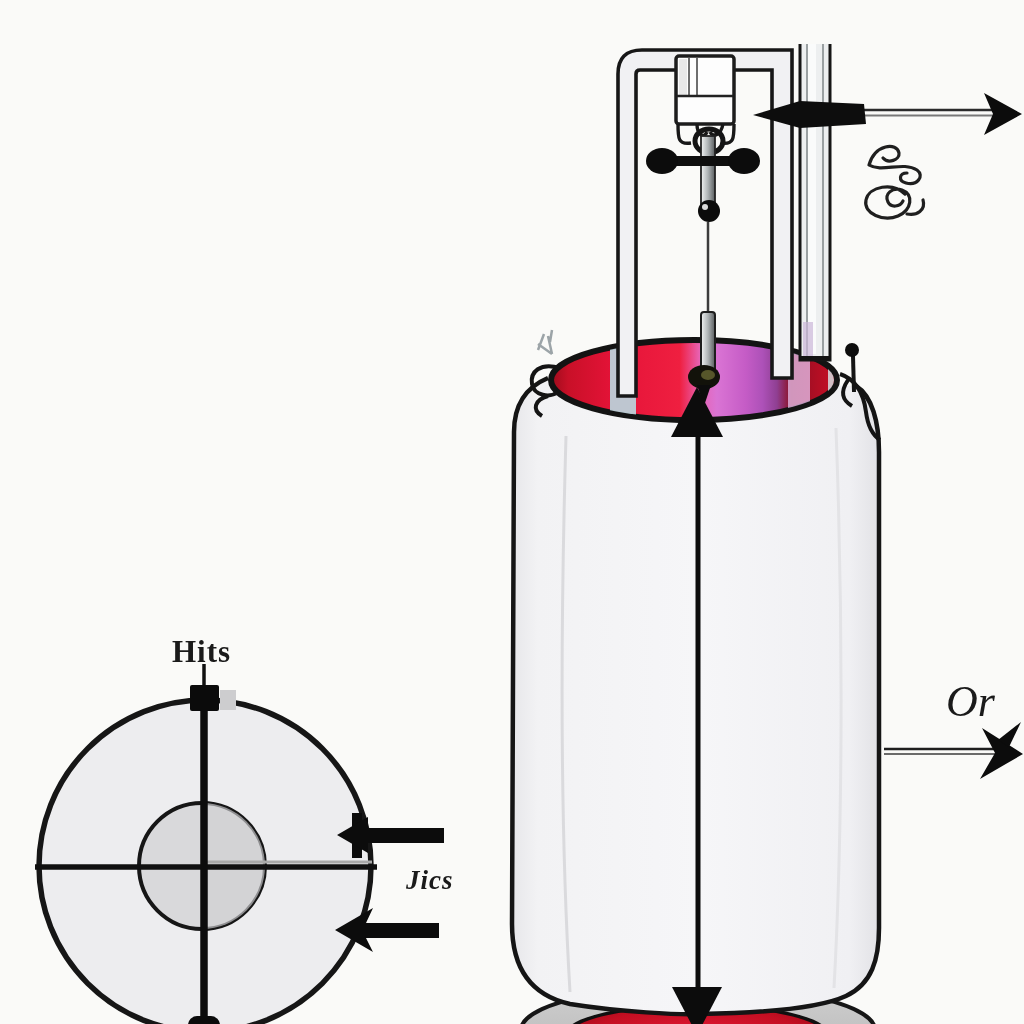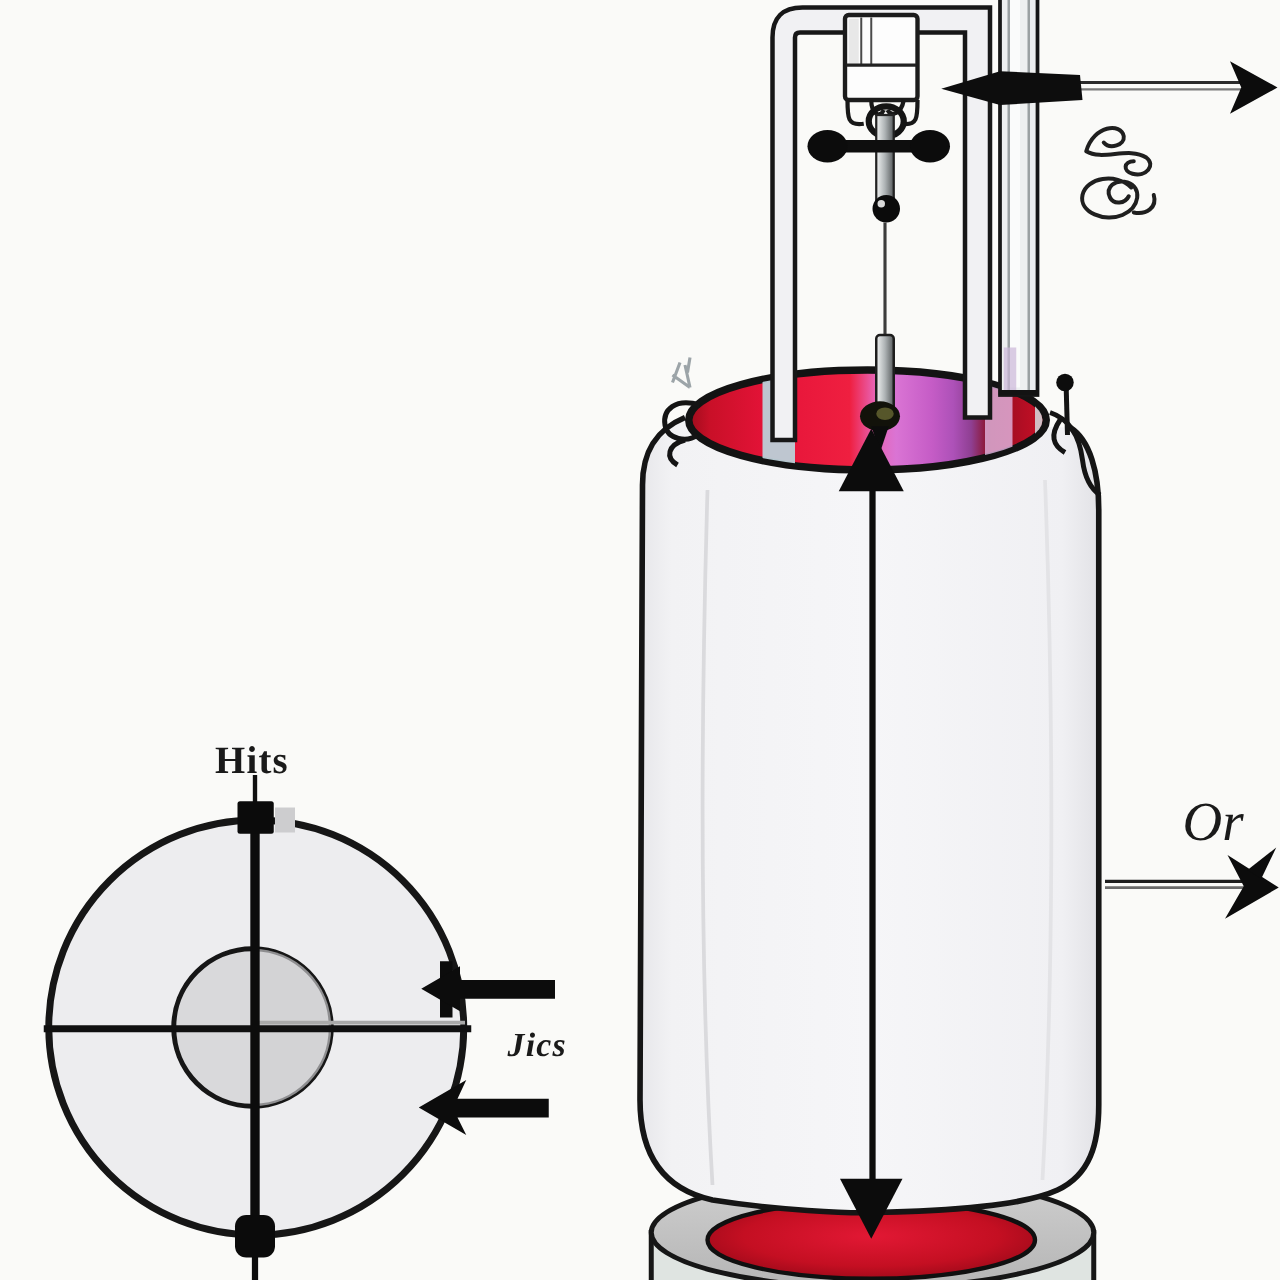--- a/index.html
+++ b/index.html
@@ -1,21 +1,21 @@
 <!DOCTYPE html>
 <html><head>
 <meta charset="utf-8">
 <style>
   html,body{margin:0;padding:0;}
   body{
     width:1024px;height:1024px;overflow:hidden;
     background:#fafaf8;
     font-family:"Liberation Serif", serif;
   }
-  .stage{position:relative;width:1024px;height:744px;}
+  .stage{position:relative;width:1024px;height:744px;margin-top:44px;}
   svg{display:block;}
   text{fill:#1a1a1a;}
   .lbl-hits{font-size:31px;font-weight:700;letter-spacing:1px;}
   .lbl-jics{font-size:27px;font-weight:700;font-style:italic;letter-spacing:1px;}
   .lbl-or{font-size:44px;font-style:italic;}
 </style>
 </head>
 <body>
 
 <div class="stage">

